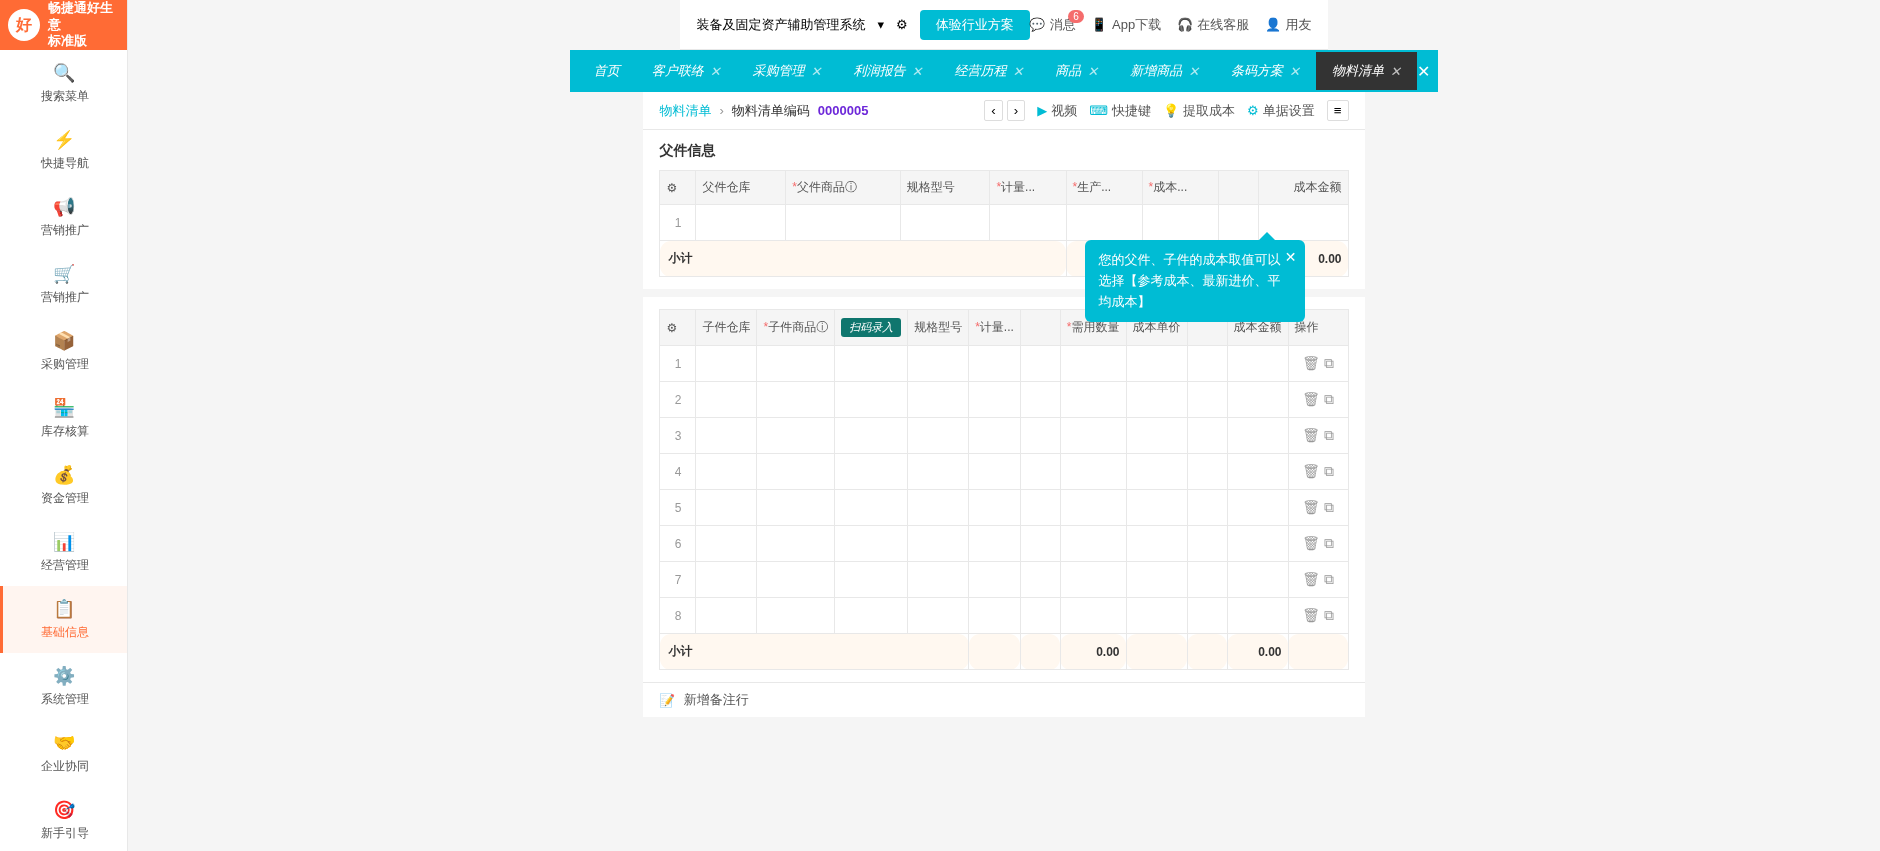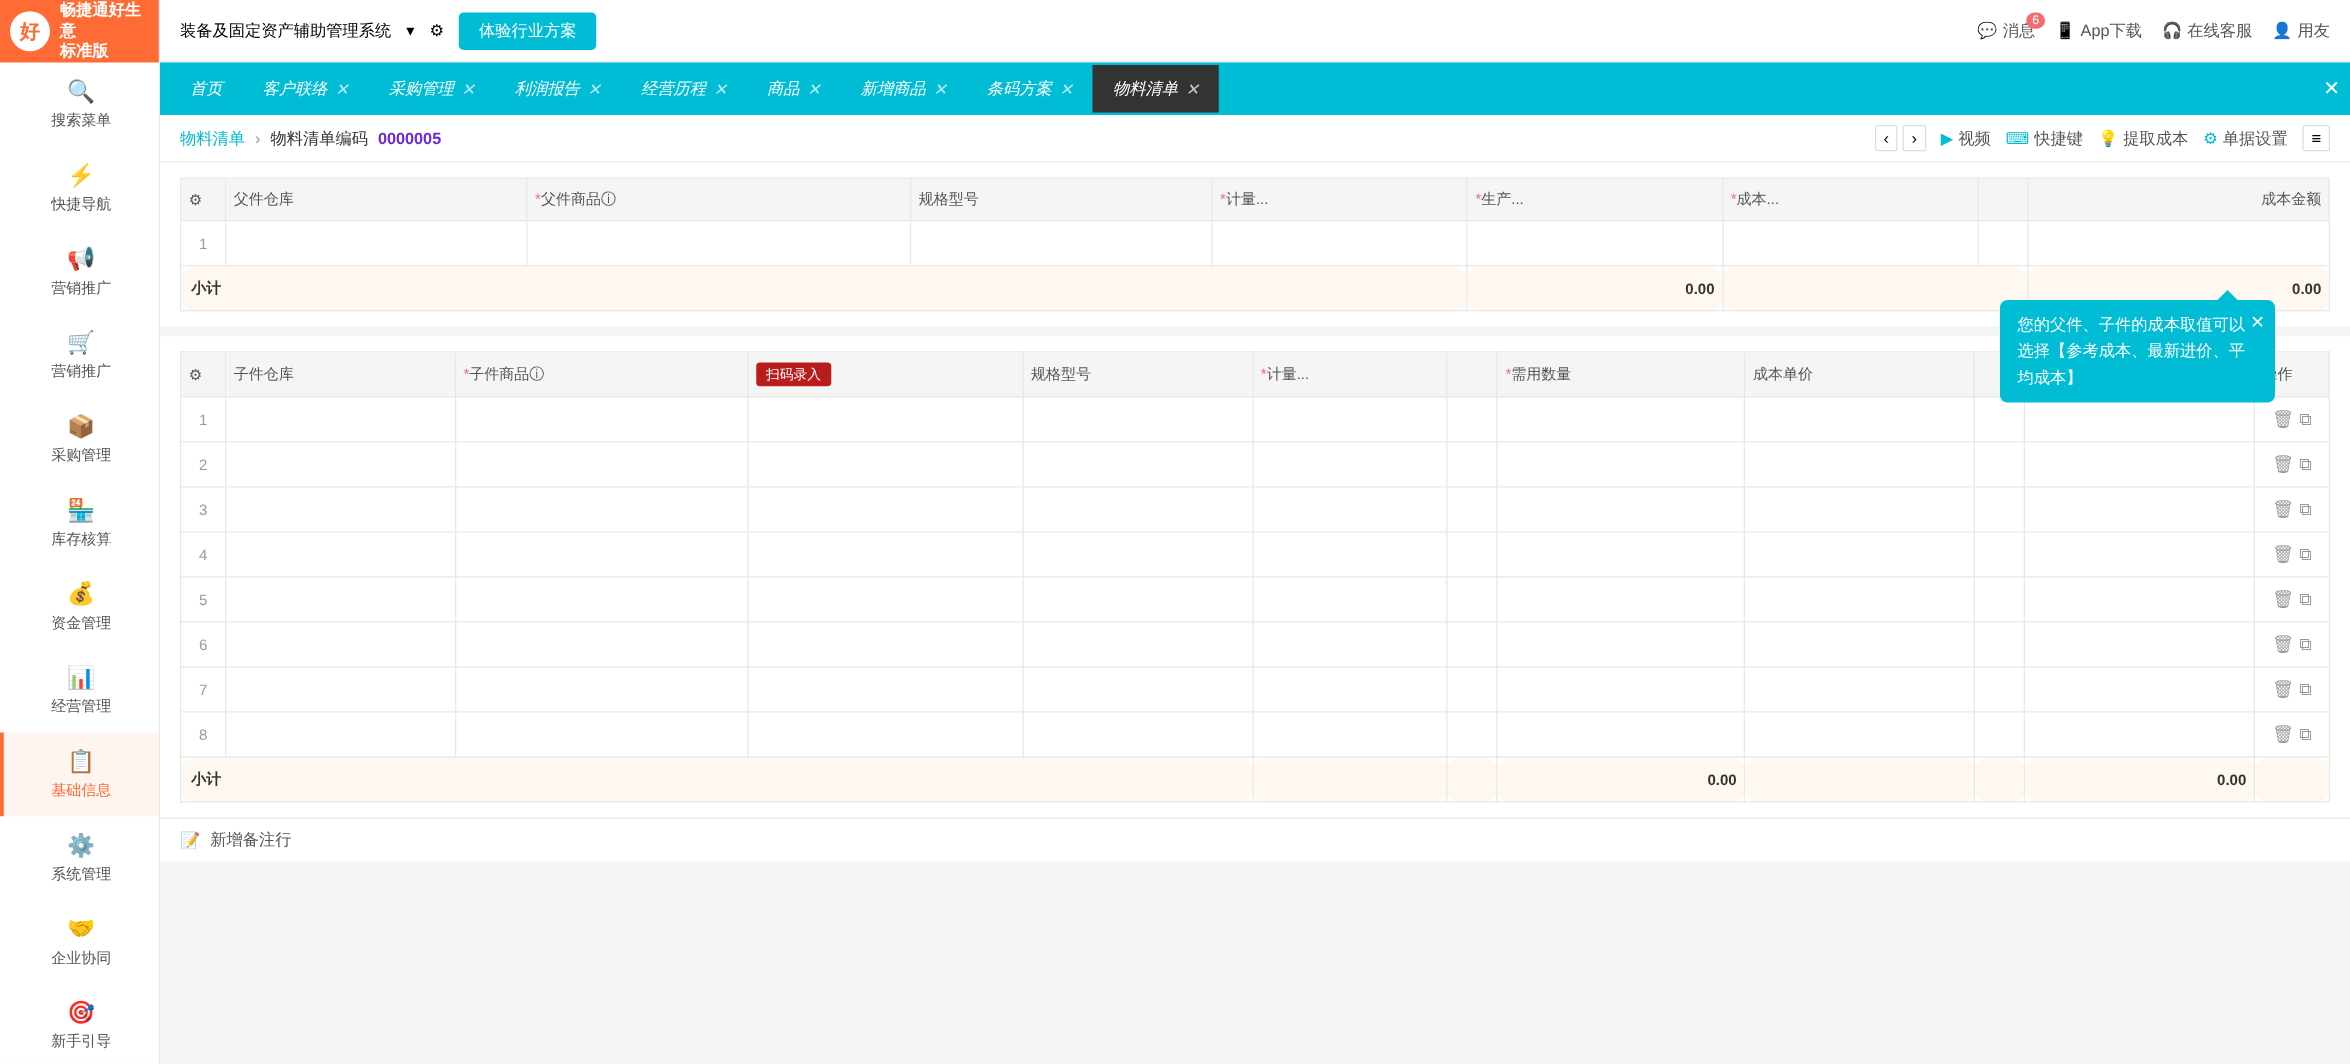--- a/index.html
+++ b/index.html
@@ -8,21 +8,21 @@
     
     .sidebar { width: 128px; background: #fff; border-right: 1px solid #e8e8e8; display: flex; flex-direction: column; height: 100%; }
     .sidebar-logo { background: #ff6b35; padding: 12px 8px; display: flex; align-items: center; gap: 8px; color: #fff; font-weight: bold; font-size: 14px; height: 50px; }
     .sidebar-logo-icon { width: 32px; height: 32px; background: #fff; border-radius: 50%; display: flex; align-items: center; justify-content: center; color: #ff6b35; font-size: 16px; flex-shrink: 0; }
     .sidebar-logo-text { font-size: 13px; line-height: 1.3; }
     .sidebar-item { display: flex; flex-direction: column; align-items: center; padding: 12px 4px; cursor: pointer; color: #555; gap: 4px; font-size: 12px; border-left: 3px solid transparent; }
     .sidebar-item.active { background: #fff5f0; color: #ff6b35; border-left-color: #ff6b35; }
     .sidebar-item-icon { font-size: 18px; }
 
     
-    .main { flex: 1; display: flex; flex-direction: column; overflow: hidden; }
+    .main { flex: 1; display: flex; flex-direction: column; overflow: hidden; align-items: center; }
 
     
     .topbar { background: #fff; border-bottom: 1px solid #e8e8e8; padding: 0 16px; display: flex; align-items: center; justify-content: space-between; height: 50px; }
     .topbar-left { display: flex; align-items: center; gap: 12px; }
     .topbar-btn { background: #00bcd4; color: #fff; border: none; border-radius: 4px; padding: 6px 16px; cursor: pointer; font-size: 13px; }
     .topbar-right { display: flex; align-items: center; gap: 16px; color: #555; font-size: 13px; }
     .topbar-right-item { display: flex; align-items: center; gap: 4px; cursor: pointer; position: relative; }
     .badge { background: #f56c6c; color: #fff; border-radius: 8px; padding: 1px 5px; font-size: 10px; position: absolute; top: -6px; right: -8px; }
 
     
@@ -53,21 +53,21 @@
     .section-title { font-size: 14px; font-weight: bold; color: #333; margin-bottom: 10px; }
 
     
     .data-table { width: 100%; border-collapse: collapse; font-size: 12px; }
     .data-table th { background: #f5f5f5; border: 1px solid #e8e8e8; padding: 8px 6px; color: #555; text-align: left; white-space: nowrap; font-weight: normal; }
     .data-table td { border: 1px solid #e8e8e8; padding: 6px; color: #333; height: 36px; }
     .data-table tr.subtotal td { background: #fff8f0; font-weight: bold; border-radius: 11px; }
     .data-table .row-num { color: #999; text-align: center; width: 30px; }
     .data-table .subtotal-label { color: #333; padding-left: 8px; }
     .settings-col { width: 36px; text-align: center; }
-    .scan-btn { background: #b91c1c; color: #fff; border: none; padding: 2px 8px; border-radius: 3px; font-size: 11px; cursor: pointer; }
+    .scan-btn { background: #0f766e; color: #fff; border: none; padding: 2px 8px; border-radius: 3px; font-size: 11px; cursor: pointer; font-style: italic; }
     .action-icons { display: flex; gap: 4px; justify-content: center; }
     .action-icon { cursor: pointer; color: #999; font-size: 14px; }
 
     
     .tooltip-box { position: absolute; background: #00bcd4; color: #fff; padding: 10px 14px; border-radius: 6px; font-size: 13px; line-height: 1.6; z-index: 100; max-width: 220px; right: 200px; top: 148px; }
     .tooltip-box::after { content: ''; position: absolute; top: -8px; right: 30px; border: 8px solid transparent; border-bottom-color: #00bcd4; border-top: none; }
     .tooltip-close { position: absolute; top: 6px; right: 8px; cursor: pointer; font-size: 14px; }
 
     
     .bottom-bar { background: #fff; padding: 8px 16px; display: flex; align-items: center; gap: 8px; border-top: 1px solid #e8e8e8; color: #555; font-size: 13px; }
@@ -235,20 +235,21 @@
         <button class="page-nav-btn">≡</button>
       </div>
     </div>
 
     <div class="tooltip-box" style="position:absolute; top:148px; right:60px;">
       <span class="tooltip-close">✕</span>
       <span>您的父件、子件的成本取值可以选择【参考成本、最新进价、平均成本】</span>
     </div>
 
     <div class="section">
+      <div class="section-title">父件信息</div>
       <table class="data-table">
         <thead>
           <tr>
             <th class="settings-col">⚙</th>
             <th>父件仓库</th>
             <th><span style="color:#f56c6c">*</span>父件商品ⓘ</th>
             <th>规格型号</th>
             <th><span style="color:#f56c6c">*</span>计量...</th>
             <th><span style="color:#f56c6c">*</span>生产...</th>
             <th><span style="color:#f56c6c">*</span>成本...</th>

